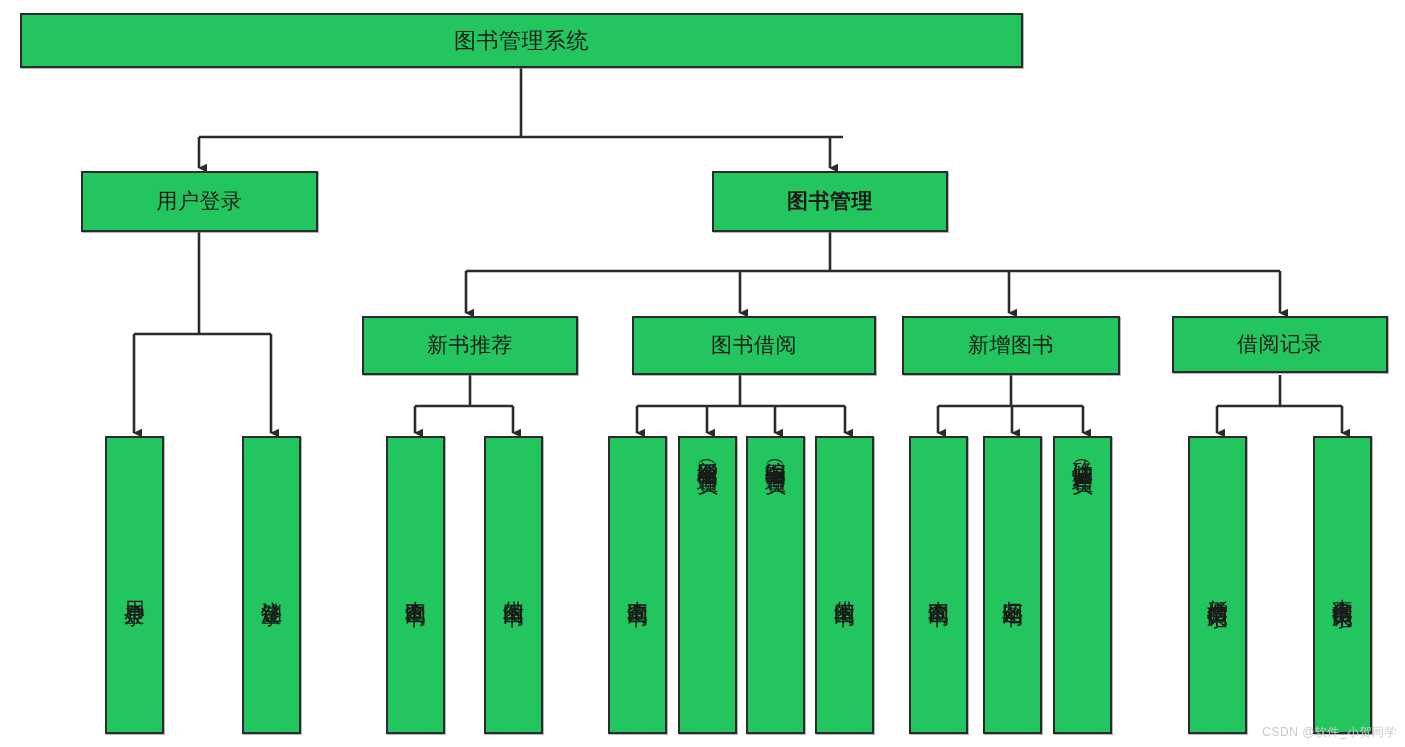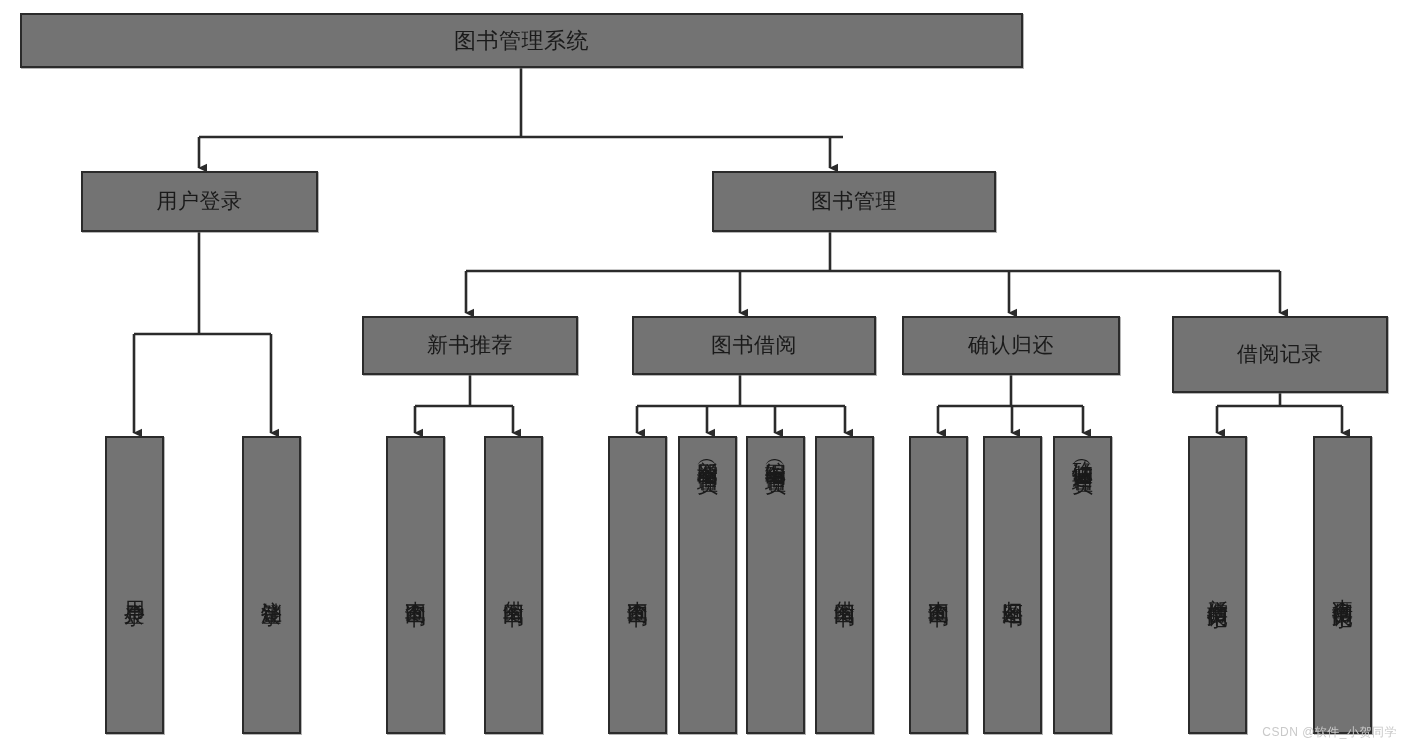--- a/index.html
+++ b/index.html
@@ -21,21 +21,21 @@
     position: absolute;
     left: 0;
     top: 0;
     width: 1405px;
     height: 747px;
     pointer-events: none;
   }
   .node {
     position: absolute;
     box-sizing: border-box;
-    background: #737373;
+    background: #22c55e;
     border: 2px solid #2b2b2b;
     display: flex;
     align-items: center;
     justify-content: center;
     color: #1a1a1a;
     box-shadow: 1px 1px 0 rgba(120,120,120,0.55);
   }
   .node-label {
     display: block;
     white-space: nowrap;
@@ -131,34 +131,34 @@
     </g>
   </svg>
 
   <div class="node root horizontal" style="left:20px; top:13px; width:1003px; height:55px;">
     <span class="node-label">图书管理系统</span>
   </div>
 
   <div class="node horizontal" style="left:81px; top:171px; width:237px; height:61px;">
     <span class="node-label">用户登录</span>
   </div>
-  <div class="node horizontal" style="left:712px; top:171px; width:284px; height:61px;">
+  <div class="node horizontal" style="left:712px; top:171px; width:236px; height:61px;font-weight:bold;">
     <span class="node-label">图书管理</span>
   </div>
 
   <div class="node horizontal" style="left:362px; top:316px; width:216px; height:59px;">
     <span class="node-label">新书推荐</span>
   </div>
   <div class="node horizontal" style="left:632px; top:316px; width:244px; height:59px;">
     <span class="node-label">图书借阅</span>
   </div>
   <div class="node horizontal" style="left:902px; top:316px; width:218px; height:59px;">
-    <span class="node-label">确认归还</span>
-  </div>
-  <div class="node horizontal" style="left:1172px; top:316px; width:216px; height:77px;">
+    <span class="node-label">新增图书</span>
+  </div>
+  <div class="node horizontal" style="left:1172px; top:316px; width:216px; height:57px;">
     <span class="node-label">借阅记录</span>
   </div>
 
   <div class="node vertical center-text" style="left:105px; top:436px; width:59px; height:298px;">
     <span class="node-label">用户登录</span>
   </div>
   <div class="node vertical center-text" style="left:242px; top:436px; width:59px; height:298px;">
     <span class="node-label">注销登录</span>
   </div>
 

